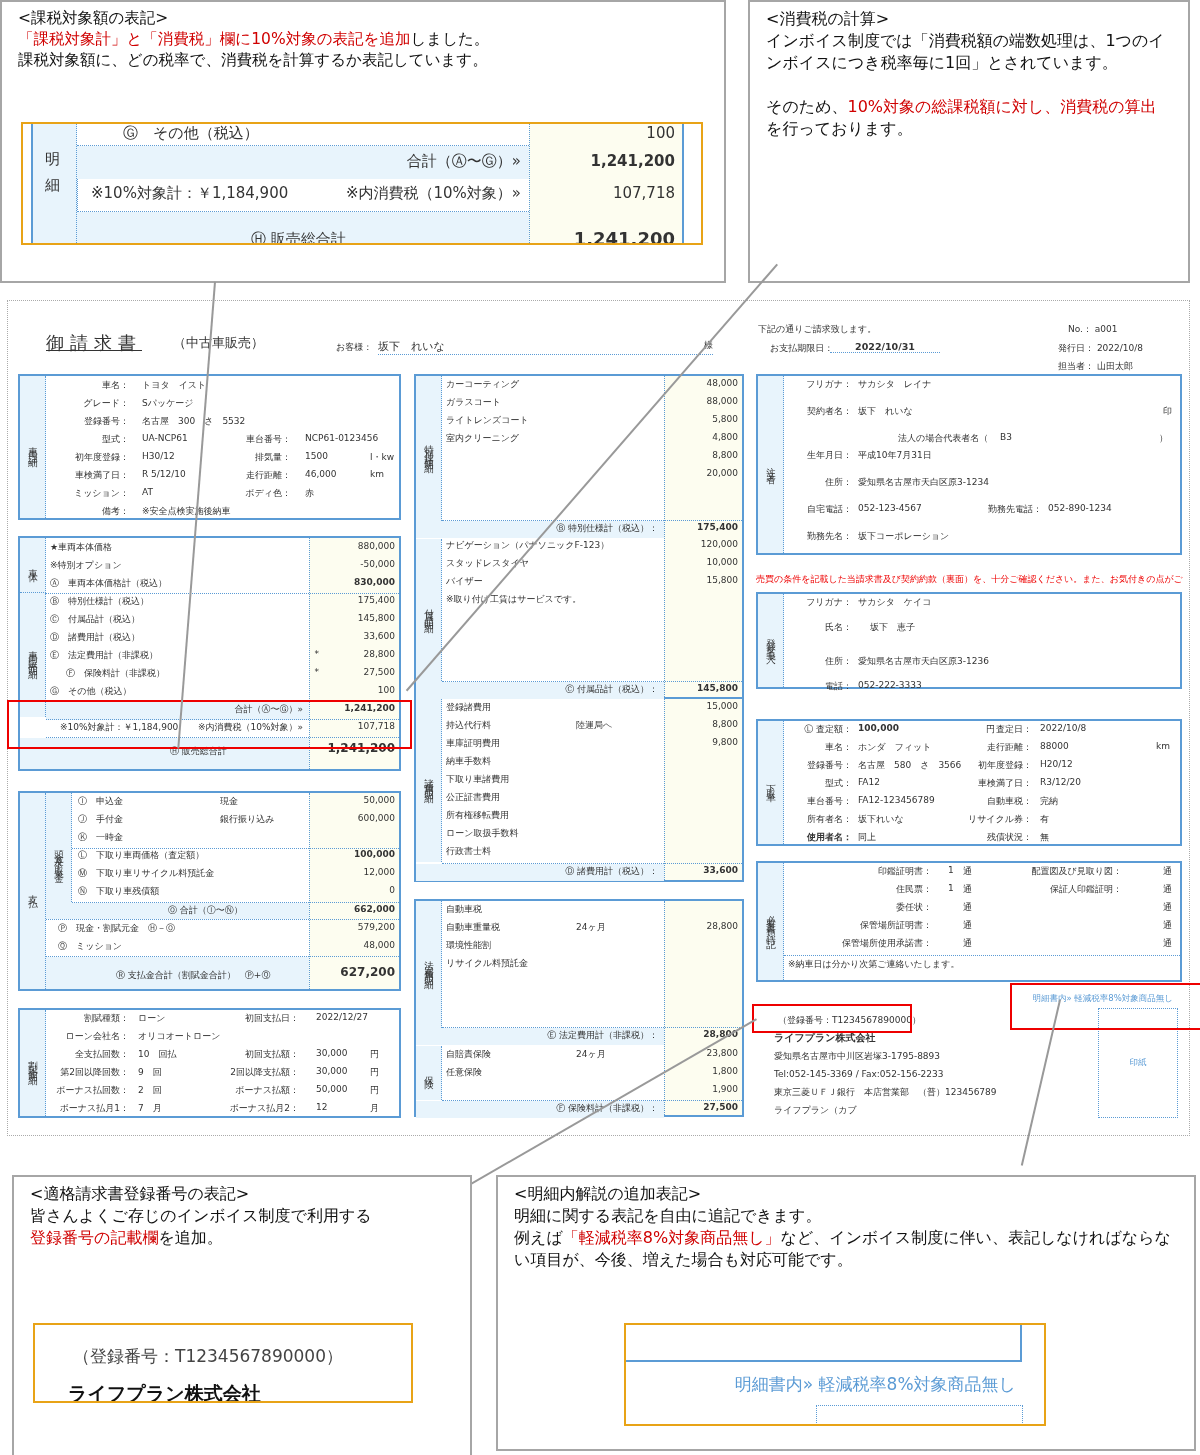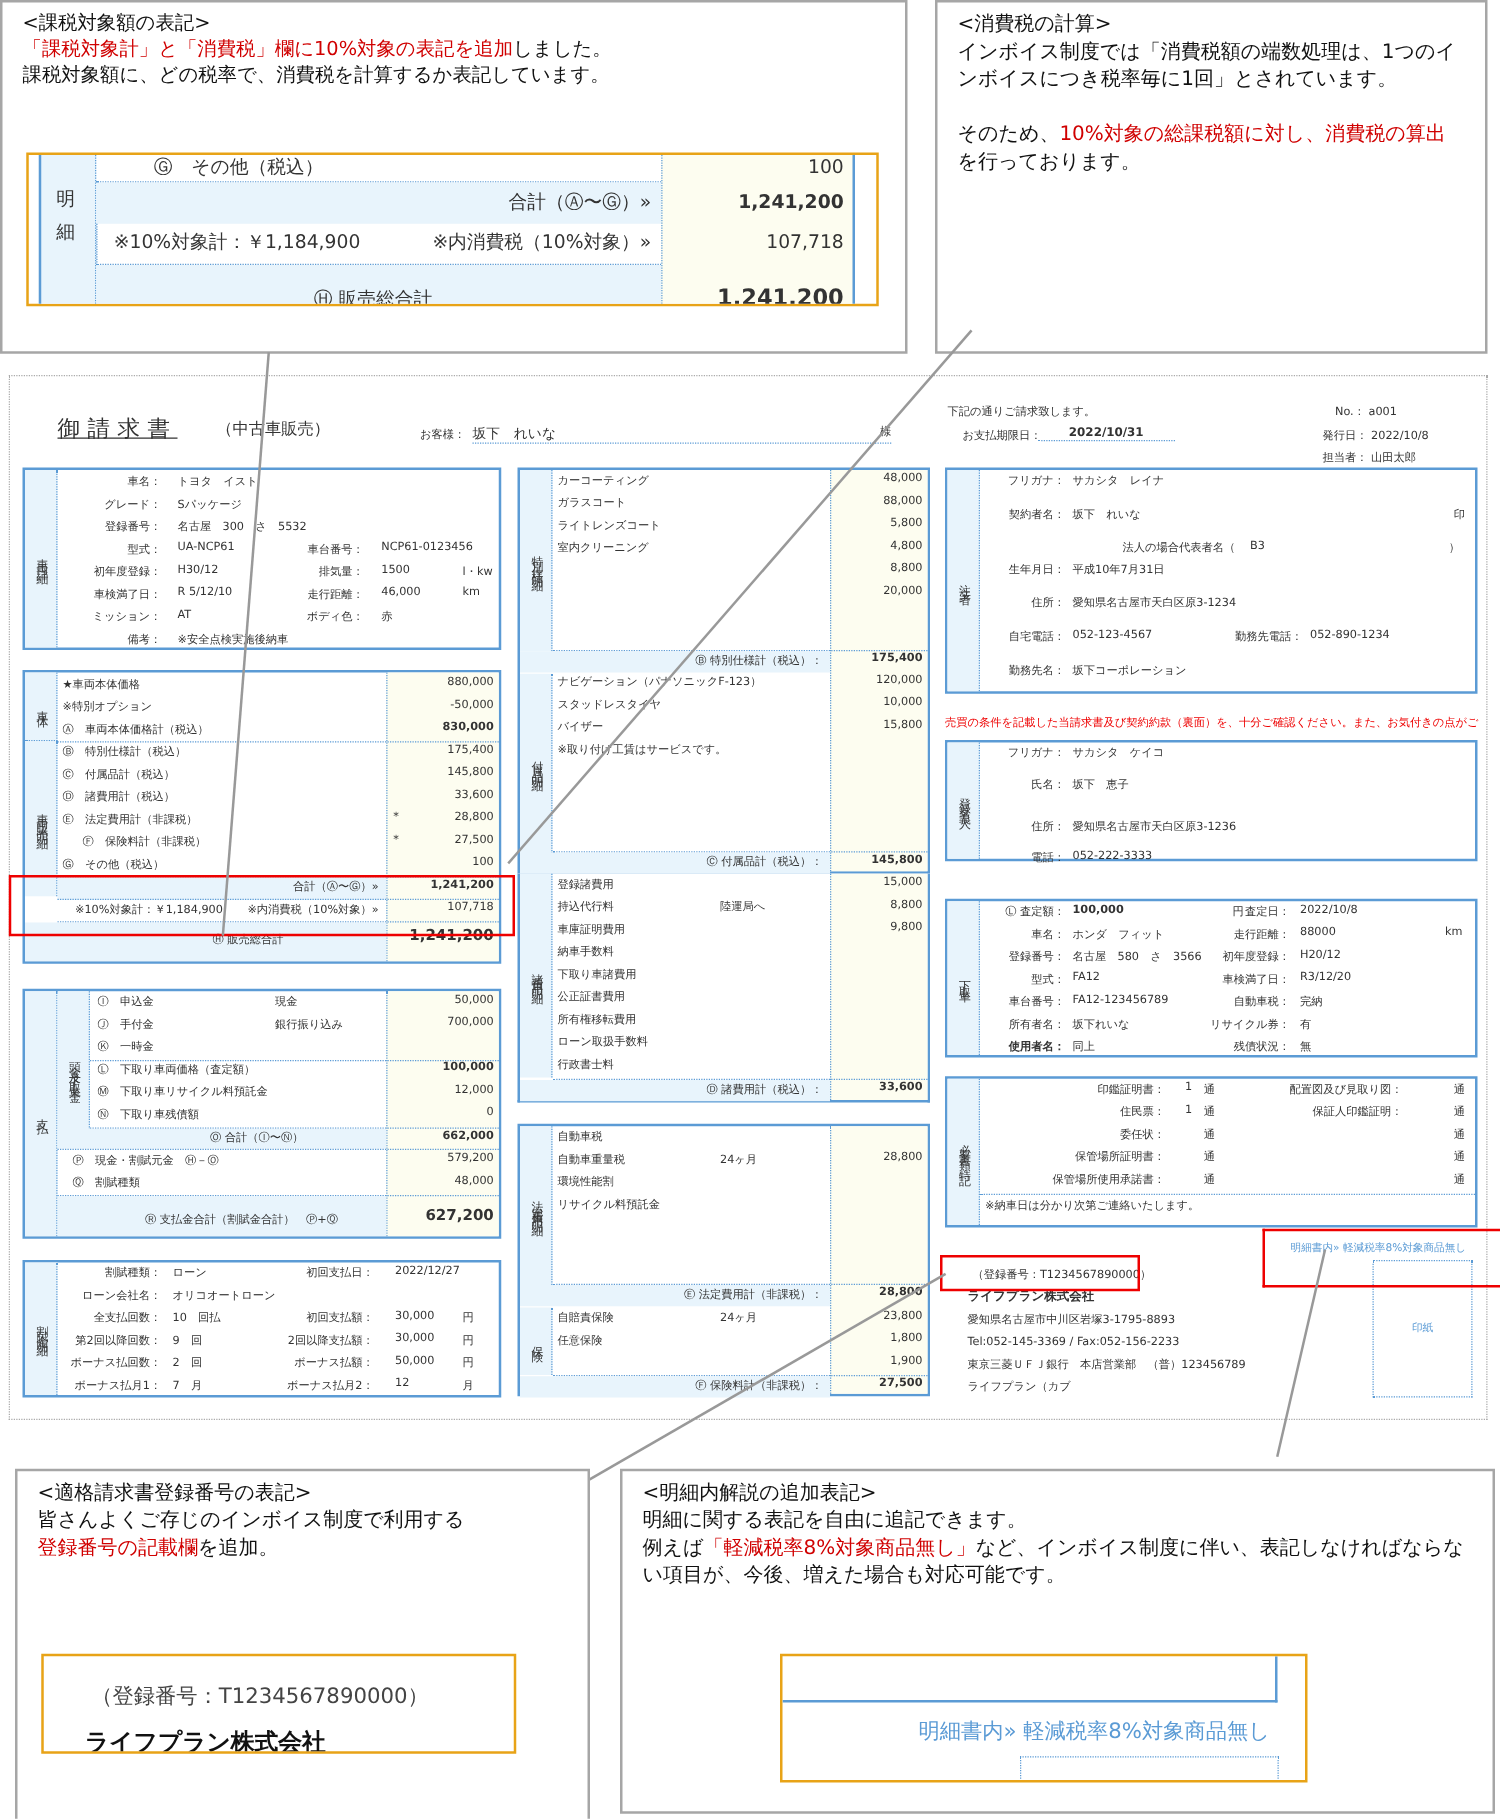--- a/index.html
+++ b/index.html
@@ -141,38 +141,38 @@
   <div class="blk" style="left:10px;top:490px;width:383px;height:200px;">
     <div class="vlab">支払</div>
     <div class="vlab" style="left:26px;width:26px;height:125px;bottom:auto;">頭金及下取車金</div>
     <div class="amt" style="width:90px;"></div>
     <div id="pay-rows">
         <div class="row" style="top:2px;left:58px;">Ⓘ　申込金</div>
         <div class="row" style="top:2px;left:200px;">現金</div>
         <div class="row r" style="top:2px;right:4px;">50,000</div>
         <div class="row" style="top:20px;left:58px;">Ⓙ　手付金</div>
         <div class="row" style="top:20px;left:200px;">銀行振り込み</div>
-        <div class="row r" style="top:20px;right:4px;">700,000</div>
+        <div class="row r" style="top:20px;right:4px;">600,000</div>
         <div class="row" style="top:38px;left:58px;">Ⓚ　一時金</div>
         <div class="row r" style="top:38px;right:4px;"></div>
         <div class="dotline" style="top:55px;left:52px;right:0px;"></div>
         <div class="row" style="top:56px;left:58px;">Ⓛ　下取り車両価格（査定額）</div>
         <div class="row b r" style="top:56px;right:4px;">100,000</div>
         <div class="row" style="top:74px;left:58px;">Ⓜ　下取り車リサイクル料預託金</div>
         <div class="row r" style="top:74px;right:4px;">12,000</div>
         <div class="row" style="top:92px;left:58px;">Ⓝ　下取り車残債額</div>
         <div class="row r" style="top:92px;right:4px;">0</div>
         <div class="dotline" style="top:109px;left:52px;right:0px;"></div>
         <div style="position:absolute;left:26px;right:90px;top:110px;height:16px;background:#e8f4fc;"></div>
         <div class="row" style="top:111px;left:148px;">Ⓞ 合計（Ⓘ〜Ⓝ）</div>
         <div class="row b r" style="top:111px;right:4px;">662,000</div>
         <div class="dotline" style="top:126px;left:26px;right:0px;"></div>
         <div class="row" style="top:129px;left:38px;">Ⓟ　現金・割賦元金　Ⓗ－Ⓞ</div>
         <div class="row r" style="top:129px;right:4px;">579,200</div>
-        <div class="row" style="top:147px;left:38px;">Ⓠ　割賦種類</div>
+        <div class="row" style="top:147px;left:38px;">Ⓠ　ミッション</div>
         <div class="row r" style="top:147px;right:4px;">48,000</div>
         <div class="dotline" style="top:163px;left:26px;right:0px;"></div>
         <div style="position:absolute;left:26px;right:90px;top:164px;bottom:0;background:#e8f4fc;"></div>
         <div class="row" style="top:176px;left:96px;">Ⓡ 支払金合計（割賦金合計）　Ⓟ+Ⓠ</div>
         <div class="row b r" style="top:172px;right:4px;font-size:12px;">627,200</div>
       </div>
   </div>
 
   <div class="blk" style="left:10px;top:707px;width:383px;height:110px;">
     <div class="vlab">割賦金明細</div>
@@ -323,21 +323,21 @@
       </div>
   </div>
   <div style="position:absolute;left:748px;top:268px;width:430px;font-size:9px;line-height:21px;color:#e00;">売買の条件を記載した当請求書及び契約約款（裏面）を、十分ご確認ください。また、お気付きの点がございましたらお申し出くださいませ。</div>
 
   <div class="blk" style="left:748px;top:291px;width:426px;height:97px;">
     <div class="vlab">登録名義人</div>
     <div id="reg-rows">
         <div class="row r" style="top:2px;right:328px;">フリガナ：</div>
         <div class="row" style="top:2px;left:100px;">サカシタ　ケイコ</div>
         <div class="row r" style="top:27px;right:328px;">氏名：</div>
-        <div class="row" style="top:27px;left:100px;font-family:Liberation Serif, serif;">坂下　恵子</div>
+        <div class="row" style="top:27px;left:112px;font-family:Liberation Serif, serif;">坂下　恵子</div>
         <div class="row r" style="top:61px;right:328px;">住所：</div>
         <div class="row" style="top:61px;left:100px;">愛知県名古屋市天白区原3-1236</div>
         <div class="row r" style="top:86px;right:328px;">電話：</div>
         <div class="row" style="top:86px;left:100px;">052-222-3333</div>
       </div>
   </div>
 
   <div class="blk" style="left:748px;top:418px;width:426px;height:127px;">
     <div class="vlab">下取車</div>
     <div id="trade-rows">

